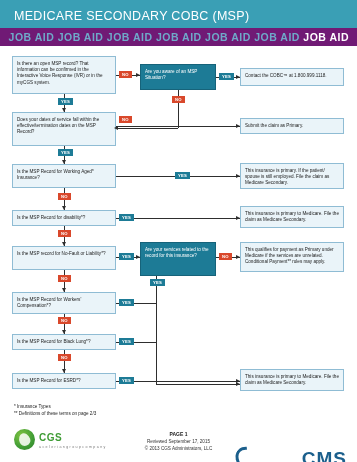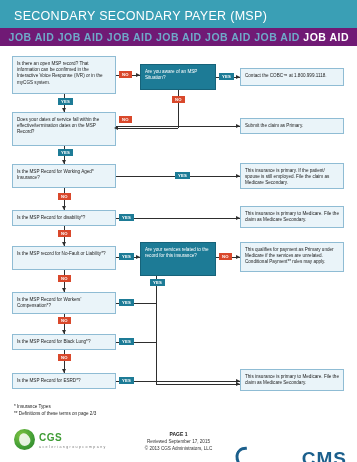--- a/index.html
+++ b/index.html
@@ -131,21 +131,21 @@
     border-radius:50%;
     border:3px solid #1b5f8c;
     border-right-color:transparent;border-top-color:transparent;
     transform:rotate(40deg);
   }
 </style>
 </head>
 <body>
 
 <div class="header">
-  <div class="header-title">SECONDARY SECONDARY PAYER (MSP)</div>
+  <div class="header-title">MEDICARE SECONDARY COBC (MSP)</div>
   <div class="header-band"><span>JOB AID JOB AID JOB AID JOB AID JOB AID JOB AID </span><span class="last">JOB AID</span></div>
 </div>
 
 <div class="canvas">
 
   <div class="box plain" style="left:12px;top:10px;width:104px;height:38px;">Is there an open MSP record? That information can be confirmed in the Interactive Voice Response (IVR) or in the myCGS system.</div>
 
   <div class="box teal" style="left:140px;top:18px;width:76px;height:26px;">Are you aware of an MSP Situation?</div>
 
   <div class="box plain" style="left:240px;top:22px;width:104px;height:18px;">Contact the COBC™ at 1.800.999.1118.</div>

